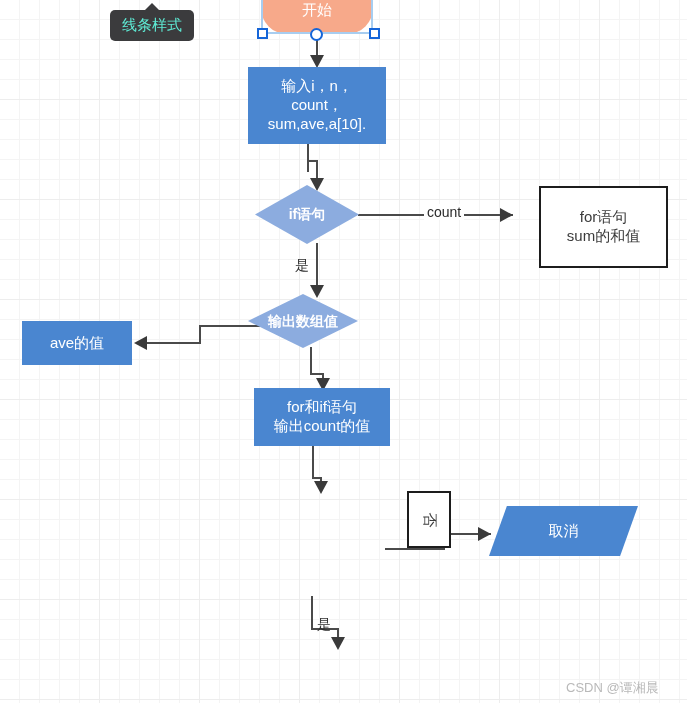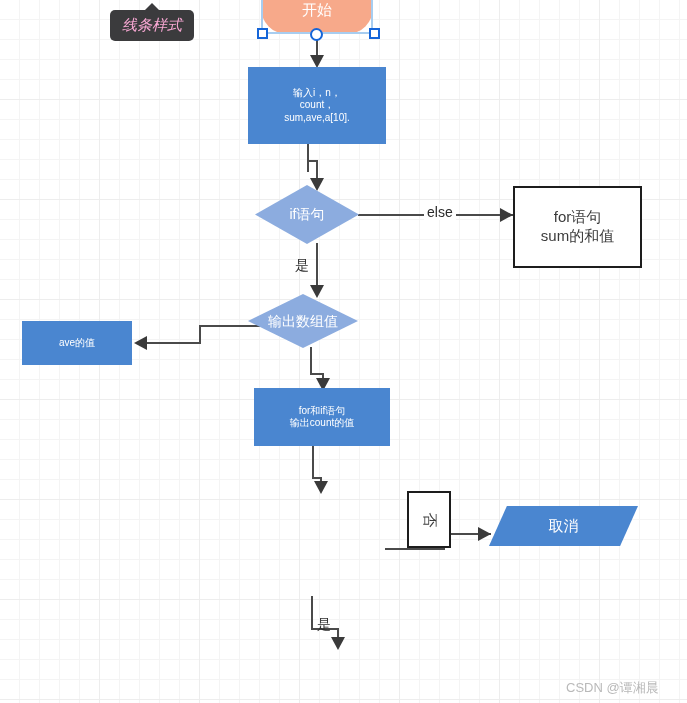--- a/index.html
+++ b/index.html
@@ -45,21 +45,21 @@
     background: #f7a98a;
     border-radius: 22px;
     font-size: 15px;
   }
   .terminator.start {
     border-radius: 0 0 26px 26px;
   }
   
   .process {
     background: #4a86d0;
-    font-size: 10px;
+    font-size: 15px;
   }
   
   .diamond-wrap {
     position: absolute;
   }
   .diamond-wrap .dm {
     position: absolute;
     inset: 0;
     background: #8cacdf;
     clip-path: polygon(50% 0%, 100% 50%, 50% 100%, 0% 50%);
@@ -69,20 +69,21 @@
     inset: 0;
     display: flex;
     align-items: center;
     justify-content: center;
     text-align: right;
     color: #ffffff;
     font-size: 14px;
     line-height: 1.2;
     white-space: pre-line;
     z-index: 2;
+    font-weight: bold;
   }
   
   .io-wrap { position: absolute; }
   .io-wrap .pg {
     position: absolute;
     inset: 0;
     background: #4a86d0;
     clip-path: polygon(12% 0%, 100% 0%, 88% 100%, 0% 100%);
   }
   .io-wrap .iolabel {
@@ -164,26 +165,25 @@
     box-sizing: border-box;
     background: #ffffff;
     border: 2px solid #1565d8;
   }
   .handle.sq { width: 11px; height: 11px; }
   .handle.ci { width: 13px; height: 13px; border-radius: 50%; }
   
   .tooltip {
     position: absolute;
     background: #3b3b3d;
-    color: #f9a8d4;
+    color: #5eead4;
     font-size: 15px;
     padding: 6px 12px;
     border-radius: 5px;
     white-space: nowrap;
-    font-style: italic;
   }
   .tooltip .tip-arrow {
     position: absolute;
     top: -7px;
     left: 50%;
     margin-left: -7px;
     width: 0; height: 0;
     border-left: 7px solid transparent;
     border-right: 7px solid transparent;
     border-bottom: 7px solid #3b3b3d;
@@ -205,21 +205,21 @@
   <div class="conn v" style="left:316px; top:36px; height:26px;"></div>
   <div class="arrow down" style="left:310px; top:55px;"></div>
 
   <div class="conn v" style="left:307px; top:144px; height:28px;"></div>
   <div class="conn h" style="left:307px; top:160px; width:10px;"></div>
   <div class="conn v" style="left:316px; top:160px; height:24px;"></div>
   <div class="arrow down" style="left:310px; top:178px;"></div>
 
   <div class="conn h" style="left:358px; top:214px; width:155px;"></div>
   <div class="arrow right" style="left:500px; top:208px;"></div>
-  <div class="edge-label" style="left:424px; top:204px; background:#ffffff; padding:0 3px;">else</div>
+  <div class="edge-label" style="left:424px; top:204px; background:#ffffff; padding:0 3px;">count</div>
 
   <div class="conn v" style="left:316px; top:243px; height:50px;"></div>
   <div class="arrow down" style="left:310px; top:285px;"></div>
   <div class="edge-label" style="left:295px; top:257px;">是</div>
 
   <div class="conn h" style="left:199px; top:325px; width:62px;"></div>
   <div class="conn v" style="left:199px; top:325px; height:19px;"></div>
   <div class="conn h" style="left:147px; top:342px; width:54px;"></div>
   <div class="arrow left" style="left:134px; top:336px;"></div>
 
@@ -259,39 +259,39 @@
 
   <div class="shape process" style="left:248px; top:67px; width:138px; height:77px;">输入i，n，
 count，
 sum,ave,a[10].</div>
 
   <div class="diamond-wrap" style="left:255px; top:185px; width:104px; height:59px;">
     <div class="dm"></div>
     <div class="dlabel">if语句</div>
   </div>
 
-  <div class="shape outline-box" style="left:513px; top:186px; width:129px; height:82px;">for语句
+  <div class="shape outline-box" style="left:539px; top:186px; width:129px; height:82px;">for语句
 sum的和值</div>
 
   <div class="diamond-wrap" style="left:248px; top:294px; width:110px; height:54px;">
     <div class="dm"></div>
     <div class="dlabel">输出数组值</div>
   </div>
 
   <div class="shape process" style="left:22px; top:321px; width:110px; height:44px;">ave的值</div>
 
   <div class="shape process" style="left:254px; top:388px; width:136px; height:58px;">for和if语句
 输出count的值</div>
 
 
   <div class="tag-box" style="left:407px; top:491px; width:44px; height:57px;">
     <span class="rot">否</span>
   </div>
 
-  <div class="io-wrap" style="left:489px; top:506px; width:149px; height:40px;">
+  <div class="io-wrap" style="left:489px; top:506px; width:149px; height:50px;">
     <div class="pg"></div>
     <div class="iolabel">取消</div>
   </div>
 
 
   <div class="watermark" style="left:566px; top:679px;">CSDN @谭湘晨</div>
 
 </div>
 
 </body></html>

